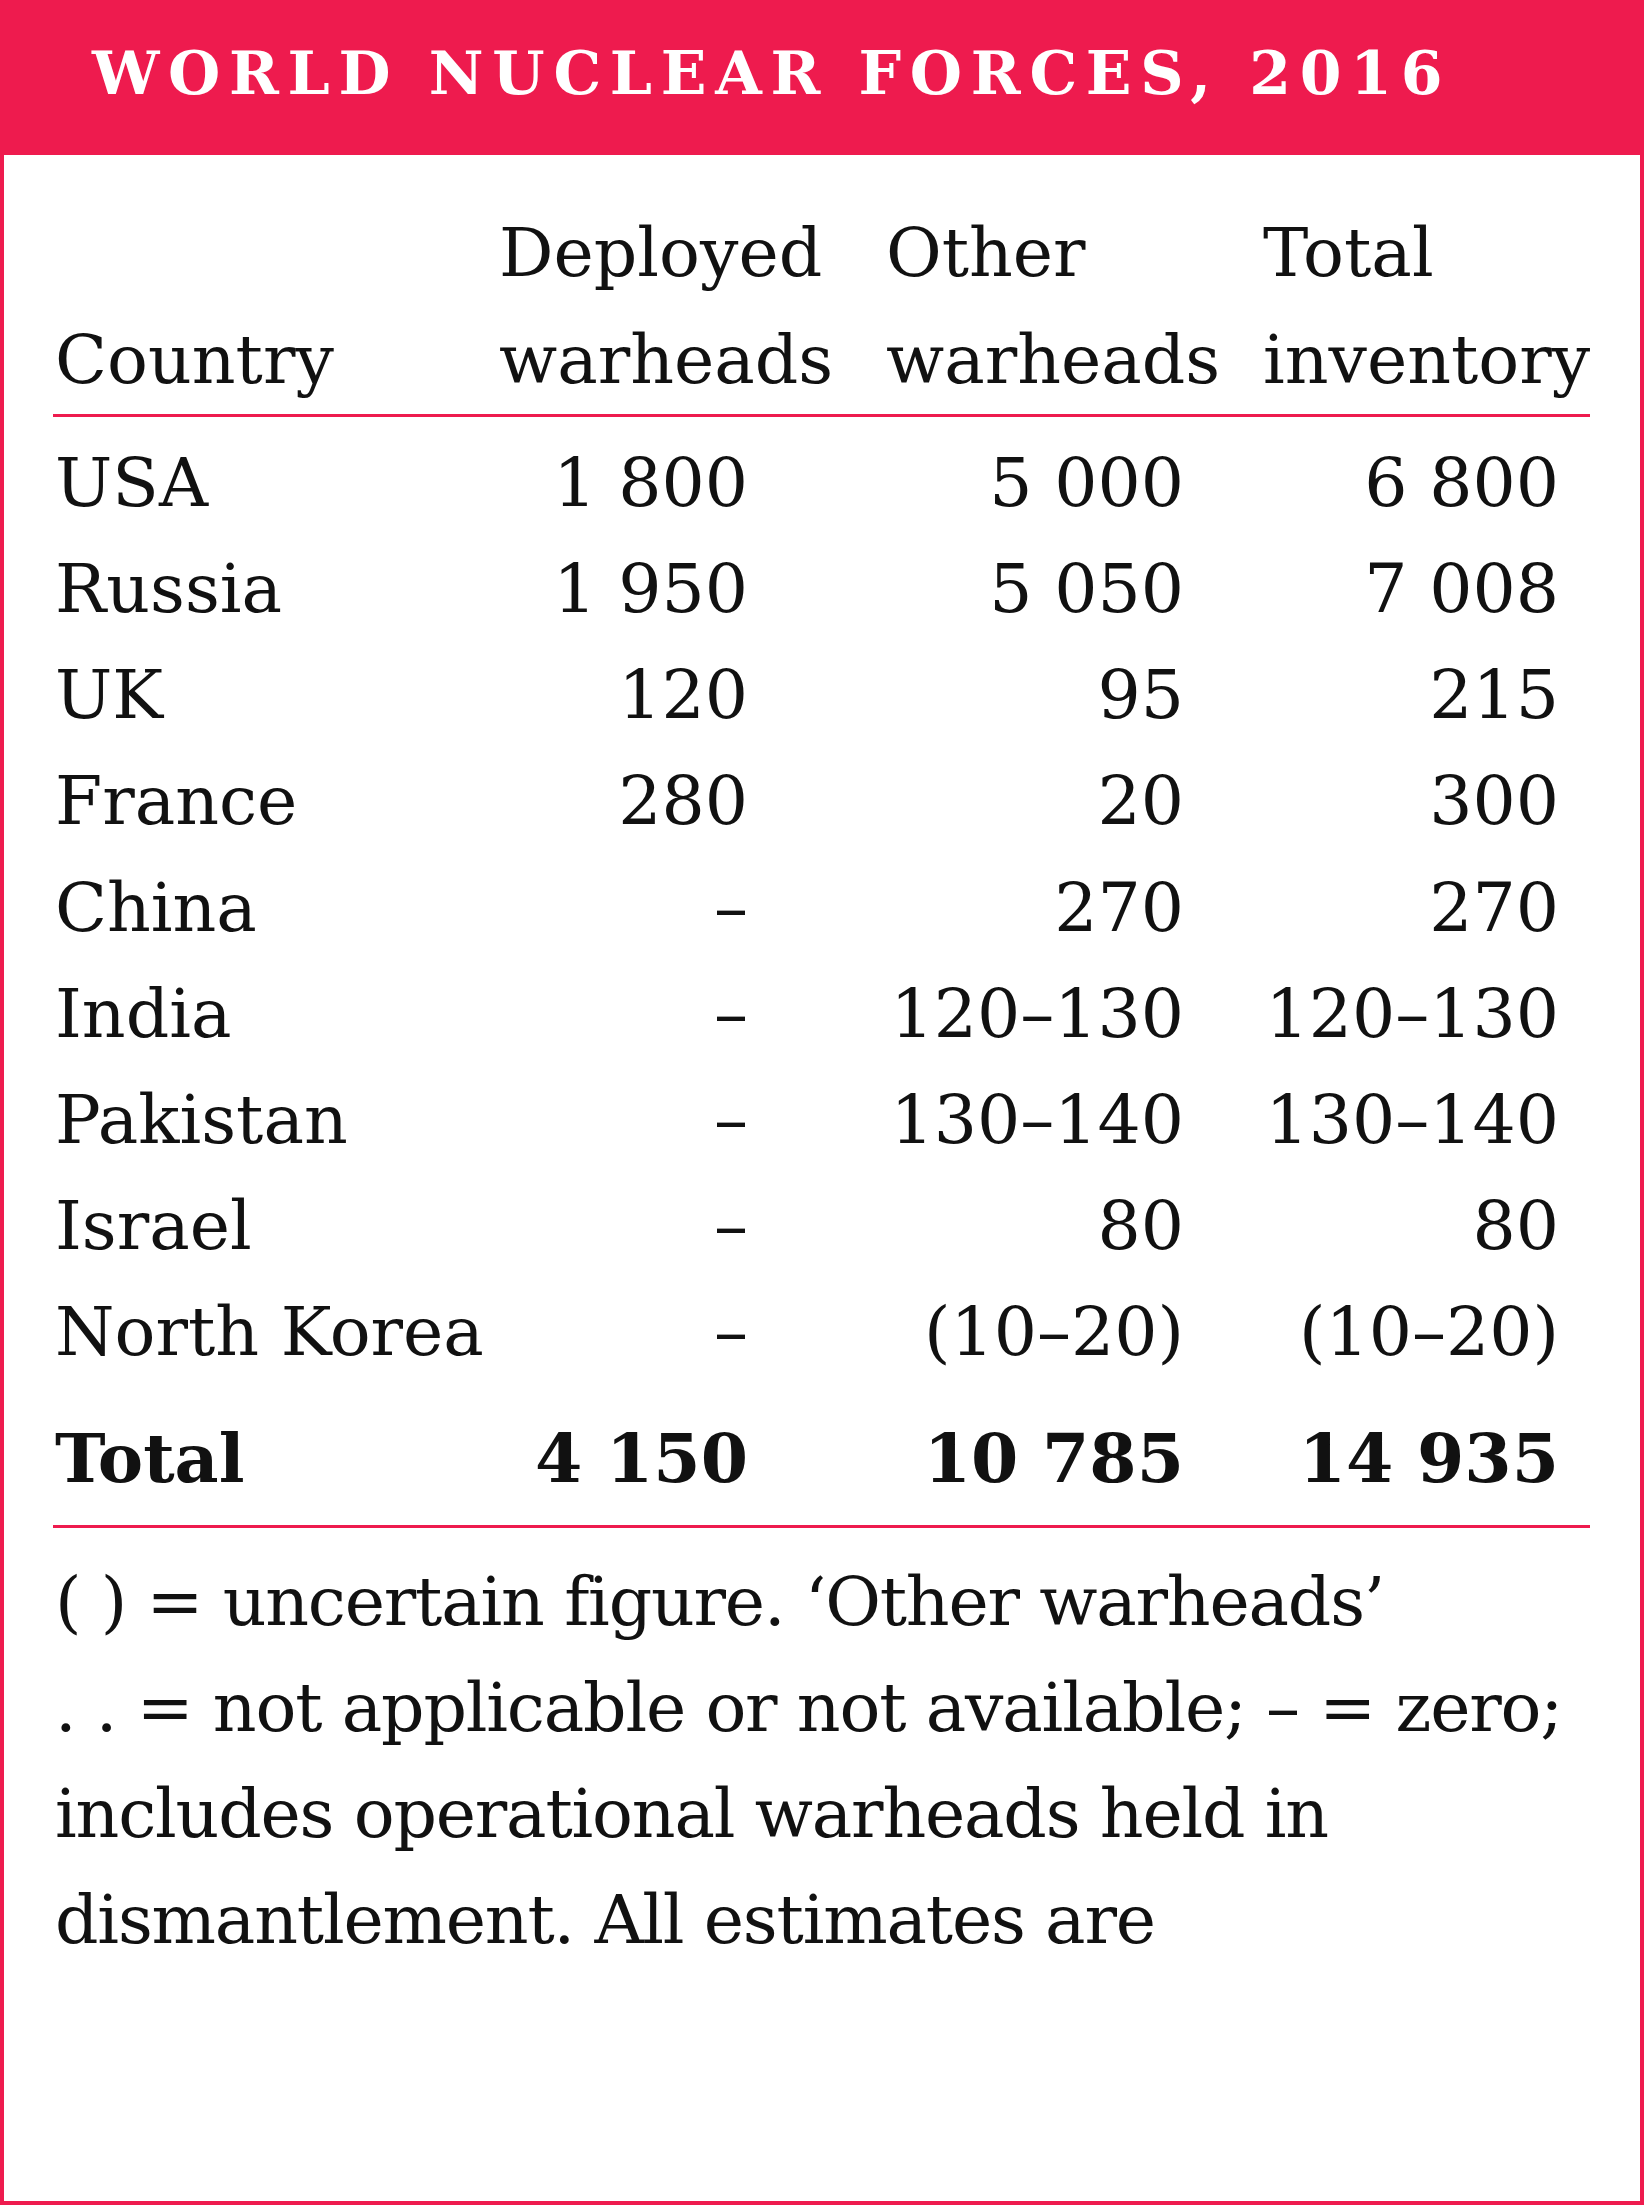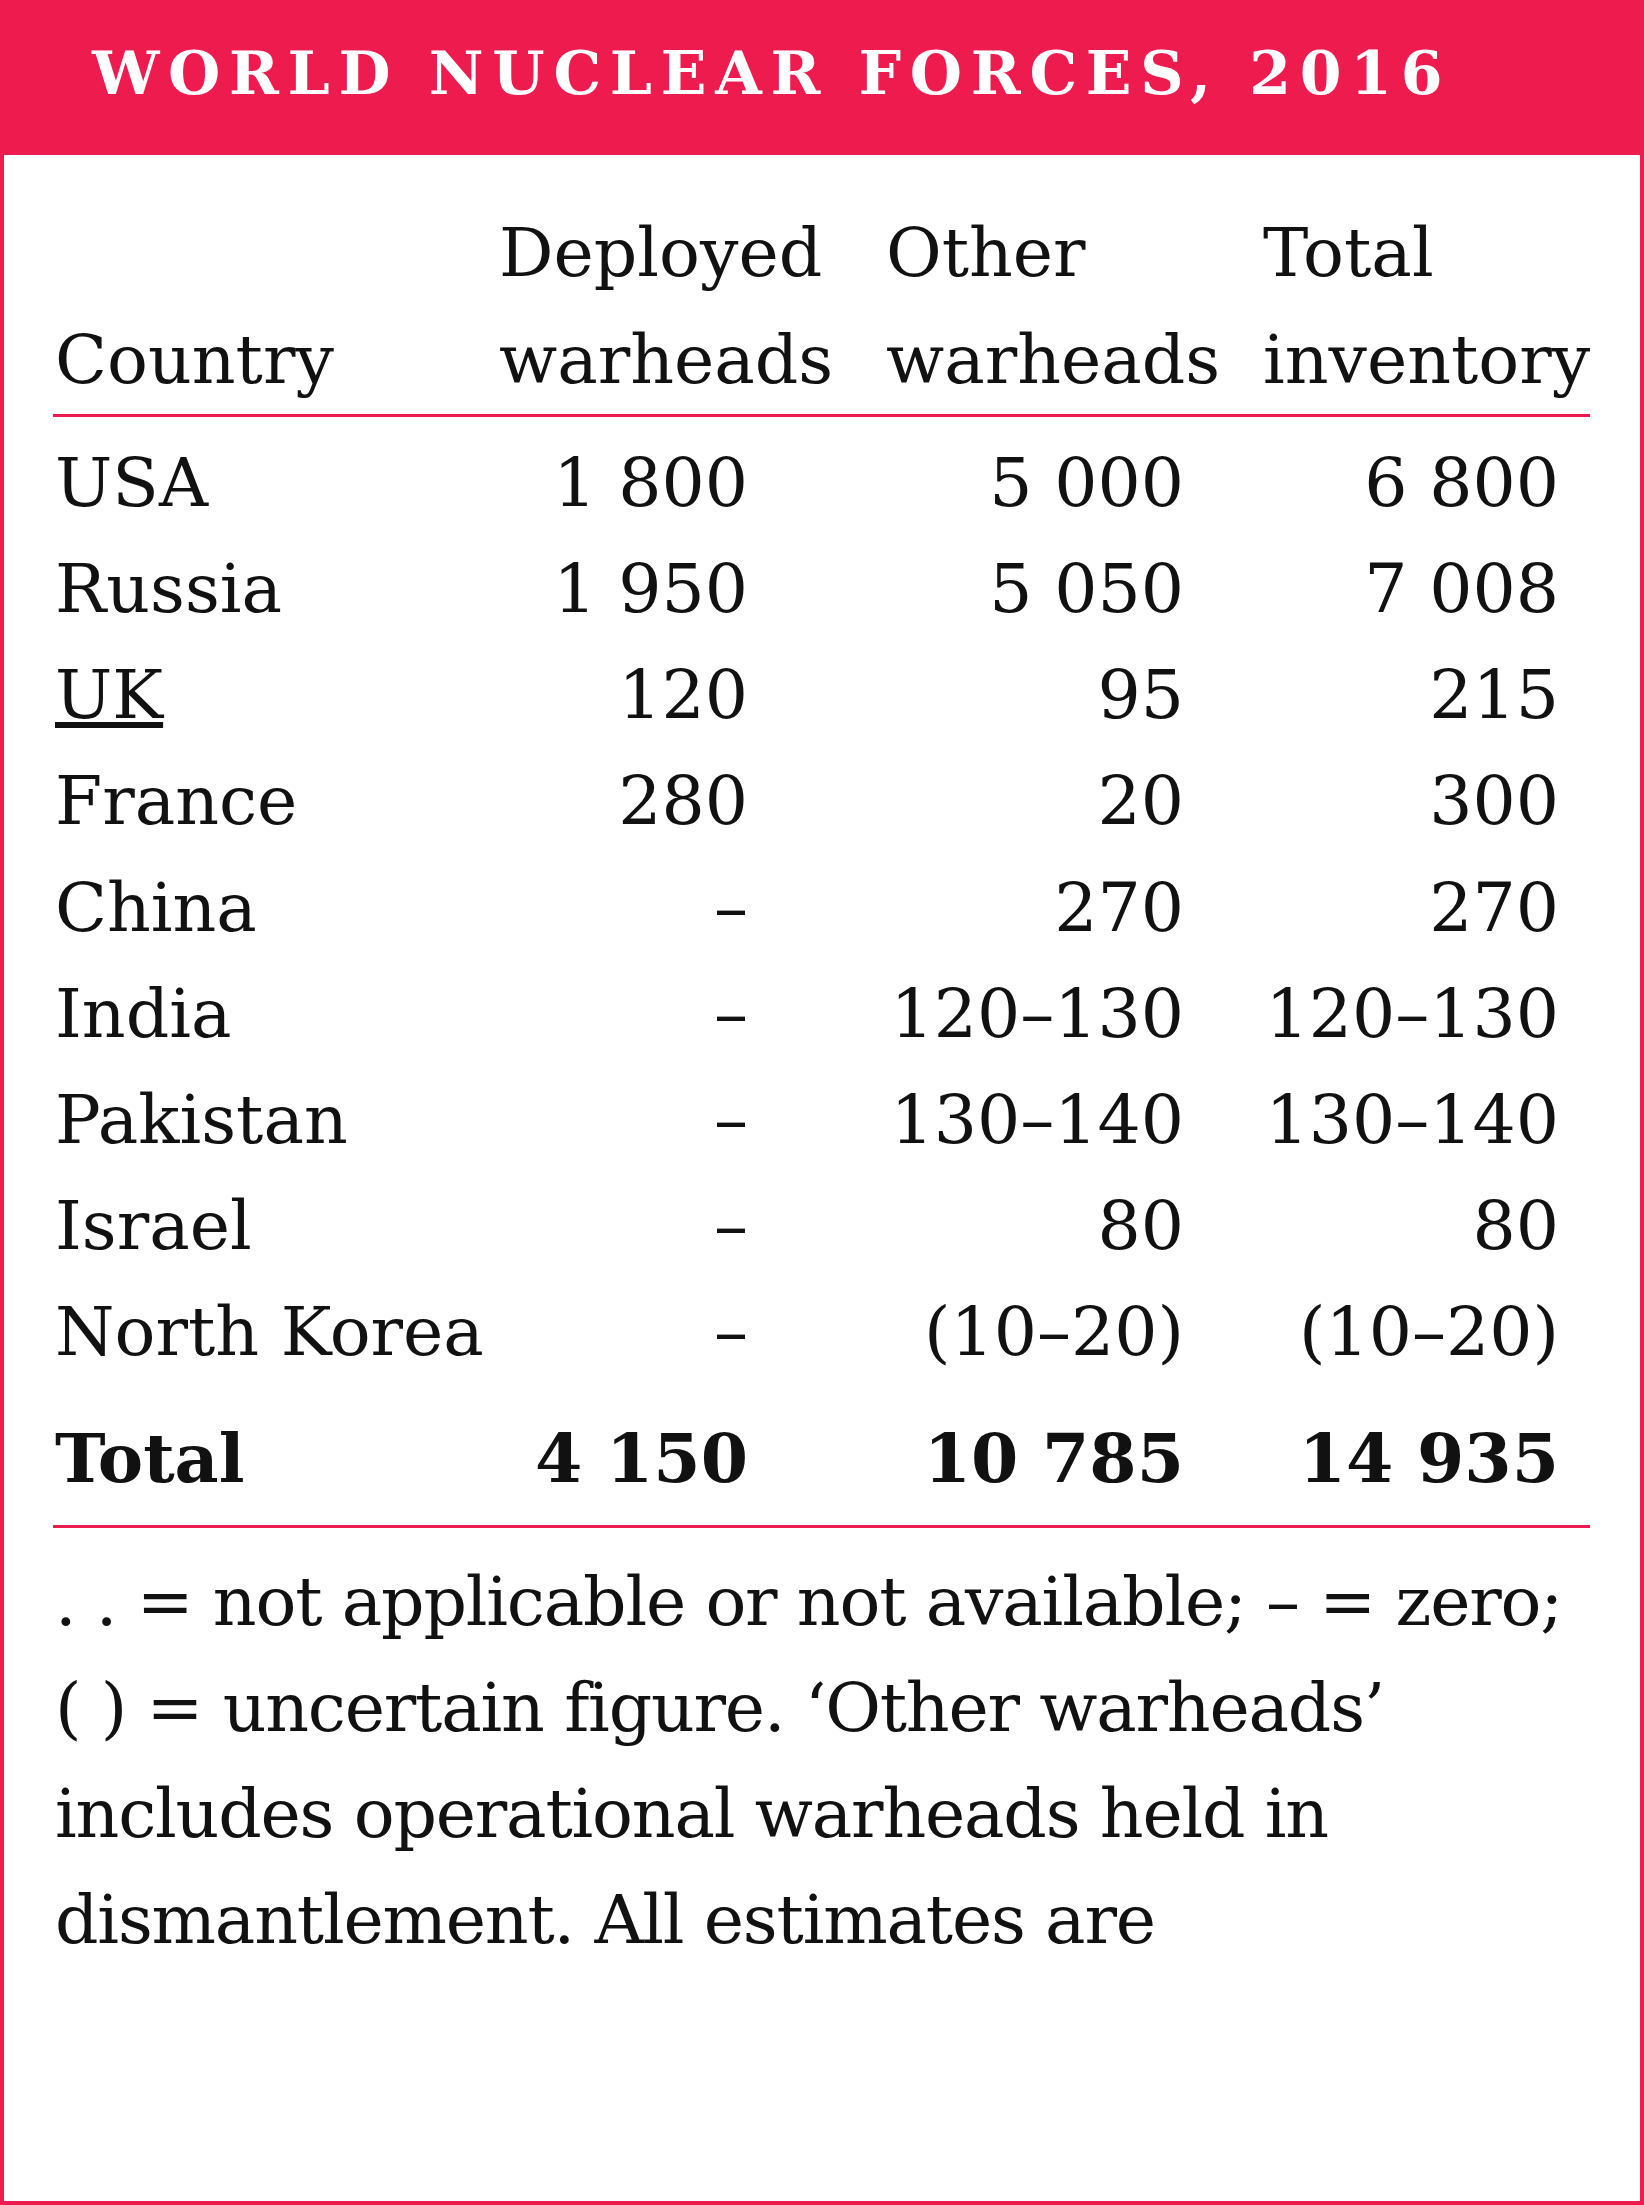--- a/index.html
+++ b/index.html
@@ -49,21 +49,21 @@
   <div class="cell num c2" style="top:442px;">5 000</div>
   <div class="cell num c3" style="top:442px;">6 800</div>
 </div>
 <div>
   <div class="cell c0" style="top:548px;">Russia</div>
   <div class="cell num c1" style="top:548px;">1 950</div>
   <div class="cell num c2" style="top:548px;">5 050</div>
   <div class="cell num c3" style="top:548px;">7 008</div>
 </div>
 <div>
-  <div class="cell c0" style="top:654px;text-decoration:underline;">UK</div>
+  <div class="cell c0" style="top:654px;">UK</div>
   <div class="cell num c1" style="top:654px;">120</div>
   <div class="cell num c2" style="top:654px;">95</div>
   <div class="cell num c3" style="top:654px;">215</div>
 </div>
 <div>
   <div class="cell c0" style="top:760px;">France</div>
   <div class="cell num c1" style="top:760px;">280</div>
   <div class="cell num c2" style="top:760px;">20</div>
   <div class="cell num c3" style="top:760px;text-align:center;">300</div>
 </div>
@@ -101,18 +101,18 @@
 <div>
   <div class="cell c0 bold" style="top:1418px;">Total</div>
   <div class="cell num c1 bold" style="top:1418px;">4 150</div>
   <div class="cell num c2 bold" style="top:1418px;">10 785</div>
   <div class="cell num c3 bold" style="top:1418px;">14 935</div>
 </div>
 
 <div class="rule" style="top:1525px;"></div>
 
 <div class="note">
+  <span>( ) = uncertain figure. ‘Other warheads’</span>
   <span>. . = not applicable or not available; – = zero;</span>
-  <span>( ) = uncertain figure. ‘Other warheads’</span>
   <span>includes operational warheads held in</span>
   <span>dismantlement. All estimates are</span>
 </div>
 
 
 </body></html>

